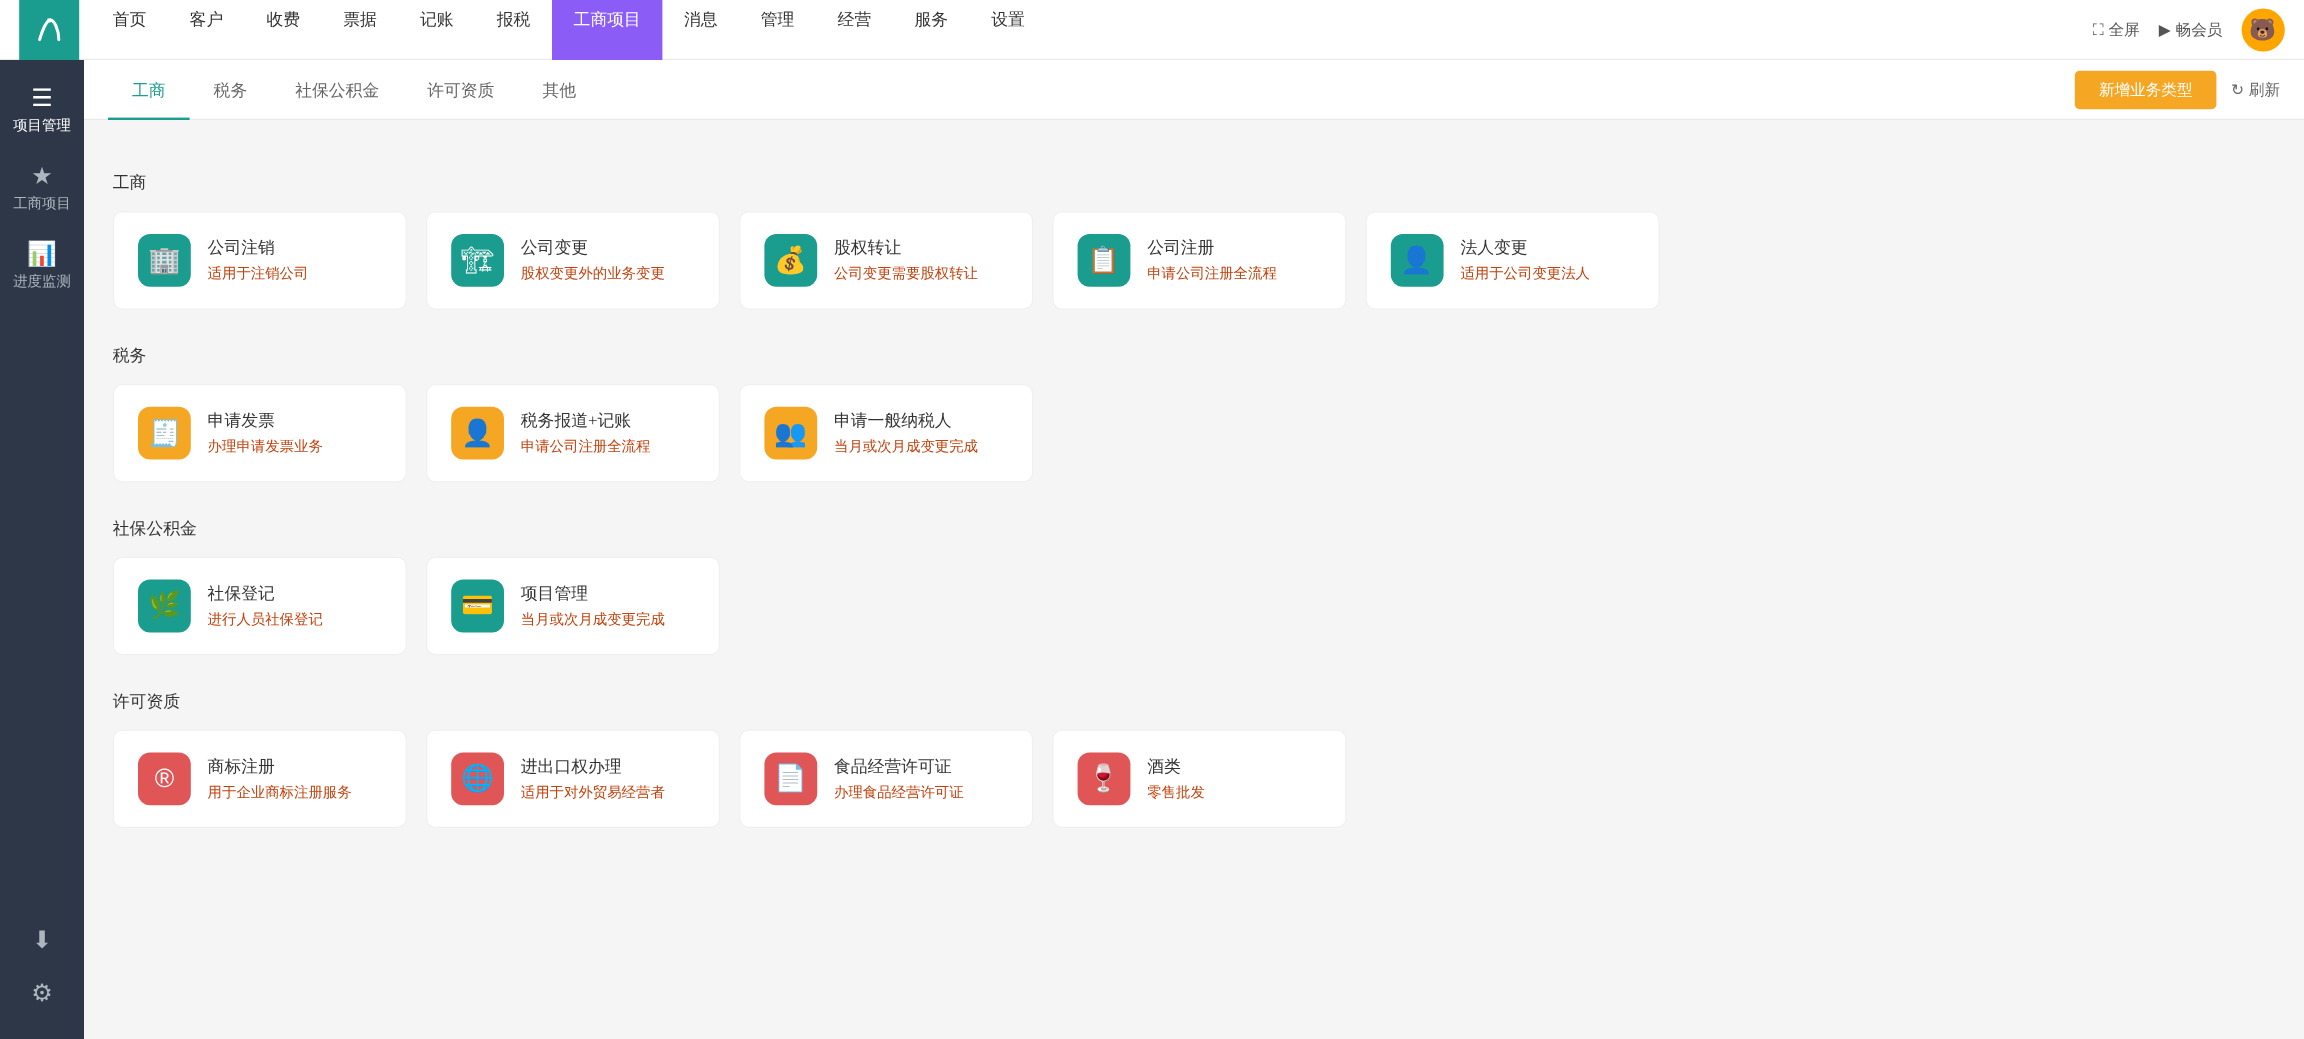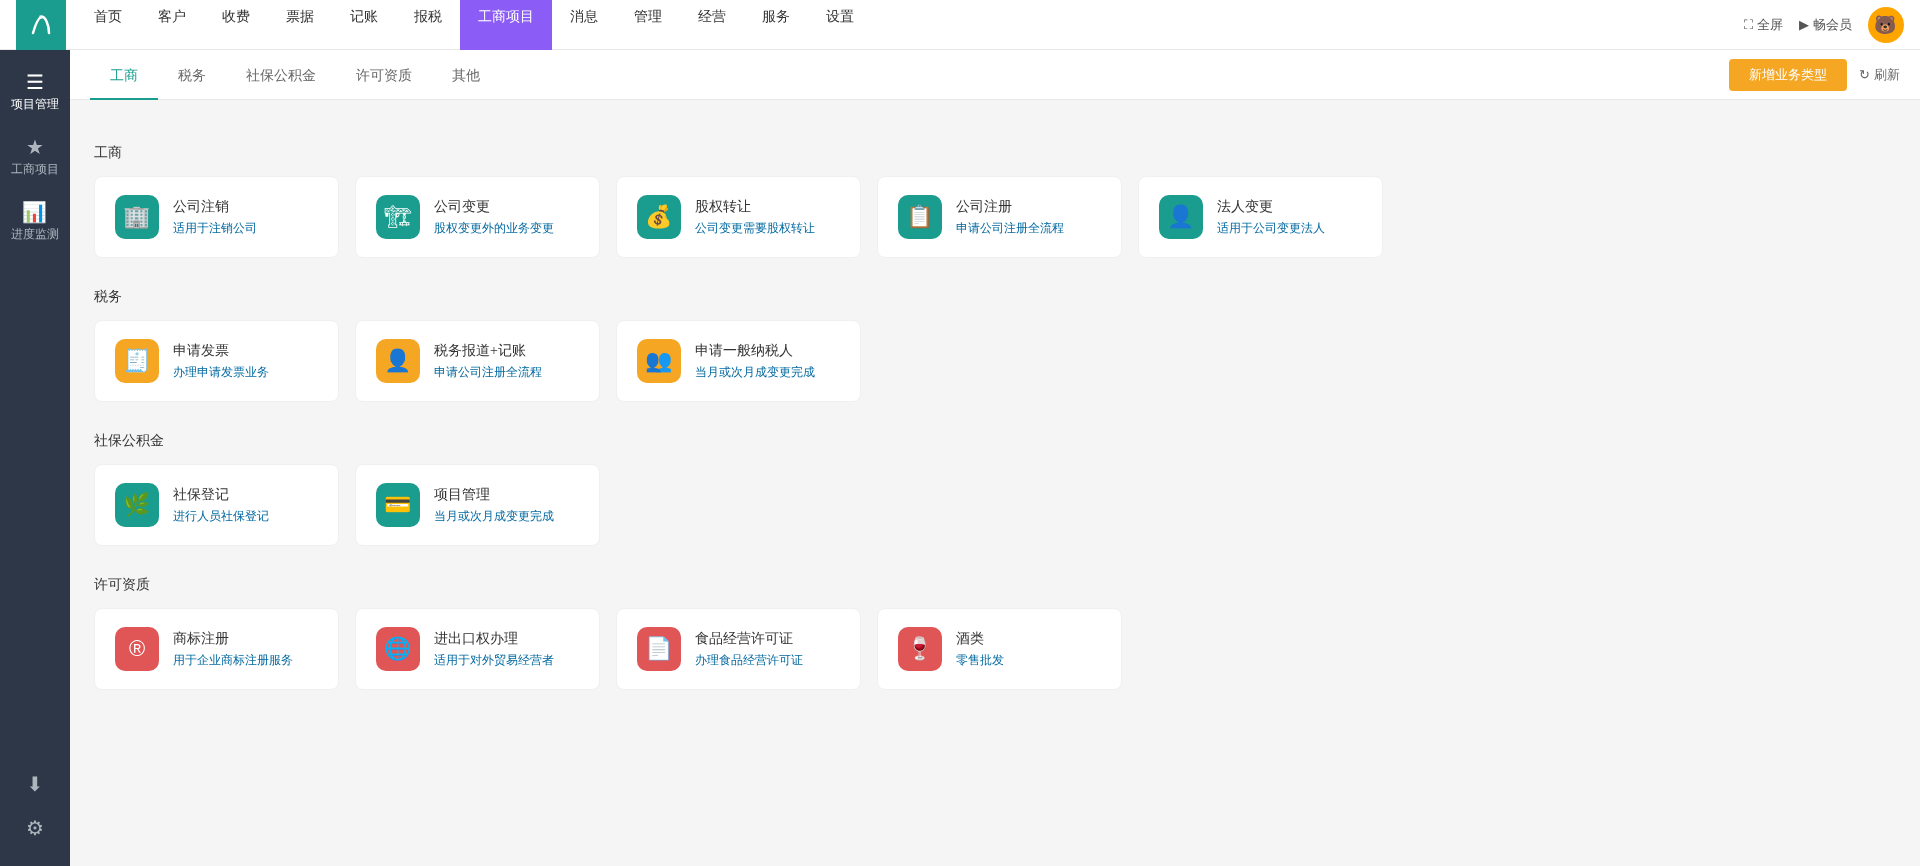--- a/index.html
+++ b/index.html
@@ -208,21 +208,21 @@
       border-radius: 10px;
       display: flex; align-items: center; justify-content: center;
       font-size: 22px;
       flex-shrink: 0;
     }
     .icon-teal { background: #1a9d8e; color: #fff; }
     .icon-orange { background: #f5a623; color: #fff; }
     .icon-red { background: #e05555; color: #fff; }
     .card-text { flex: 1; min-width: 0; font-family: Liberation Serif, serif; }
     .card-title { font-size: 14px; color: #333; font-weight: 500; margin-bottom: 4px; }
-    .card-desc { font-size: 12px; color: #0369a1; white-space: nowrap; overflow: hidden; text-overflow: ellipsis; }
+    .card-desc { font-size: 12px; color: #c2410c; white-space: nowrap; overflow: hidden; text-overflow: ellipsis; }
   </style>
 </head>
 <body>
 
 <div class="top-nav">
   <div class="top-nav-logo">
     <svg viewBox="0 0 28 28" fill="none" xmlns="http://www.w3.org/2000/svg">
       <path d="M6 22 C6 22, 10 8, 14 6 C18 4, 22 14, 22 22" stroke="white" stroke-width="2.5" fill="none" stroke-linecap="round"></path>
       <circle cx="14" cy="6" r="2" fill="white" opacity="0.7"></circle>
     </svg>

